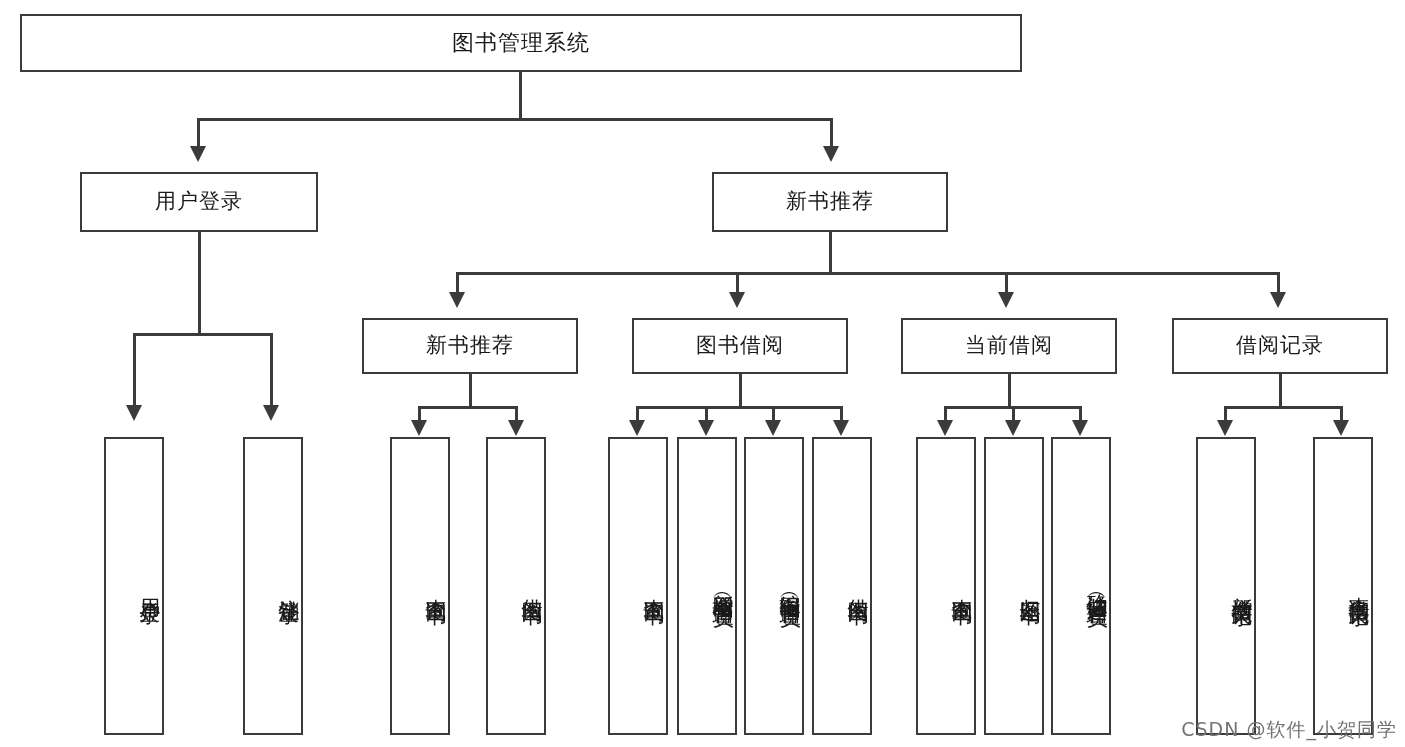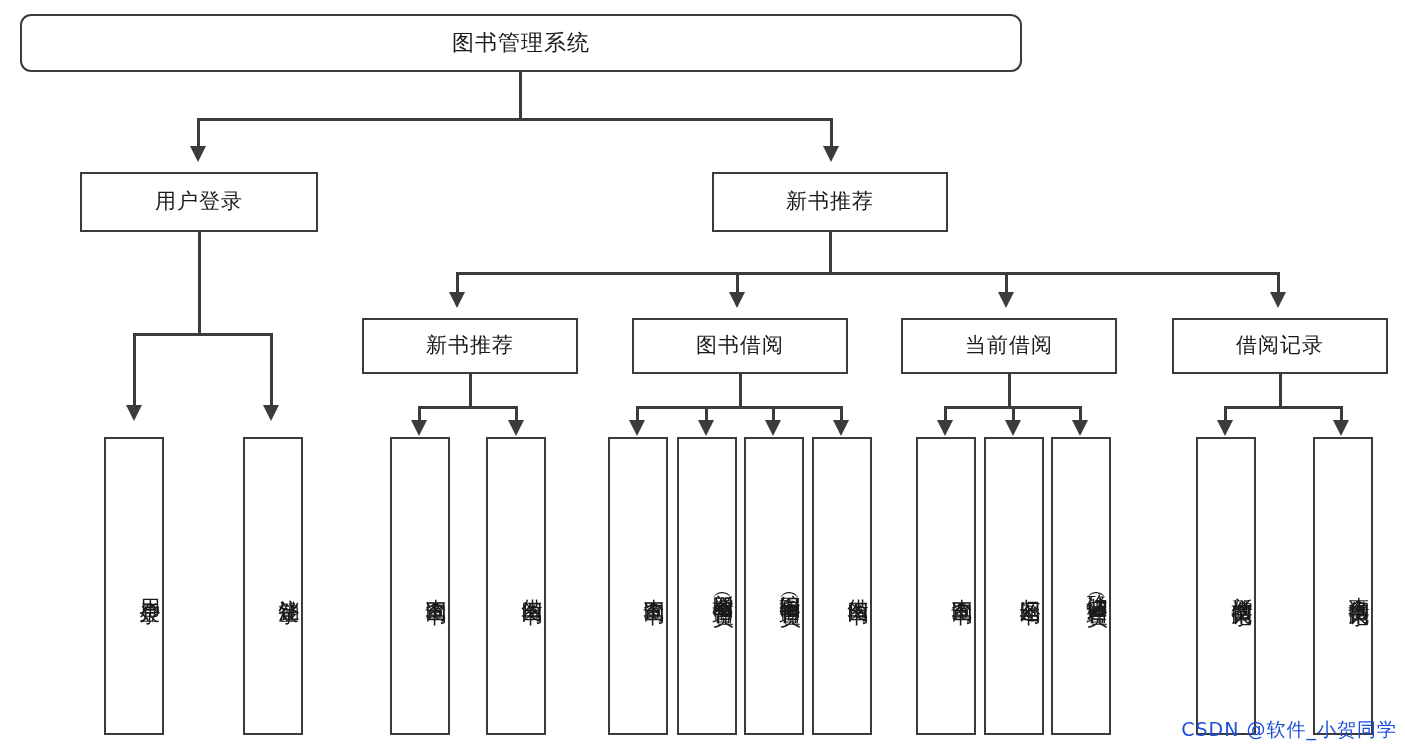--- a/index.html
+++ b/index.html
@@ -26,21 +26,20 @@
     color:#1a1a1a;
     text-align:center;
   }
   .node.h{               
     font-size:21px;
     line-height:1.2;
     letter-spacing:1px;
   }
   .node.root{
     font-size:22px;
-    border-radius:11px;
   }
   .node.v{               
     font-size:21px;
     line-height:1.22;
     letter-spacing:2px;
     writing-mode:vertical-rl;
     text-orientation:upright;
     padding:10px 0;
     align-items:flex-start;
     justify-content:center;
@@ -63,21 +62,21 @@
     border-left:8px solid transparent;
     border-right:8px solid transparent;
     border-top:16px solid #3b3b3b;
   }
   
   #watermark{
     position:absolute;
     right:8px;
     bottom:4px;
     font-size:19px;
-    color:#1d4ed8;
+    color:#737373;
     letter-spacing:1px;
     white-space:nowrap;
     font-family:"DejaVu Sans","Liberation Sans",sans-serif;
   }
 </style>
 </head>
 <body>
 
 <div id="canvas">
 

